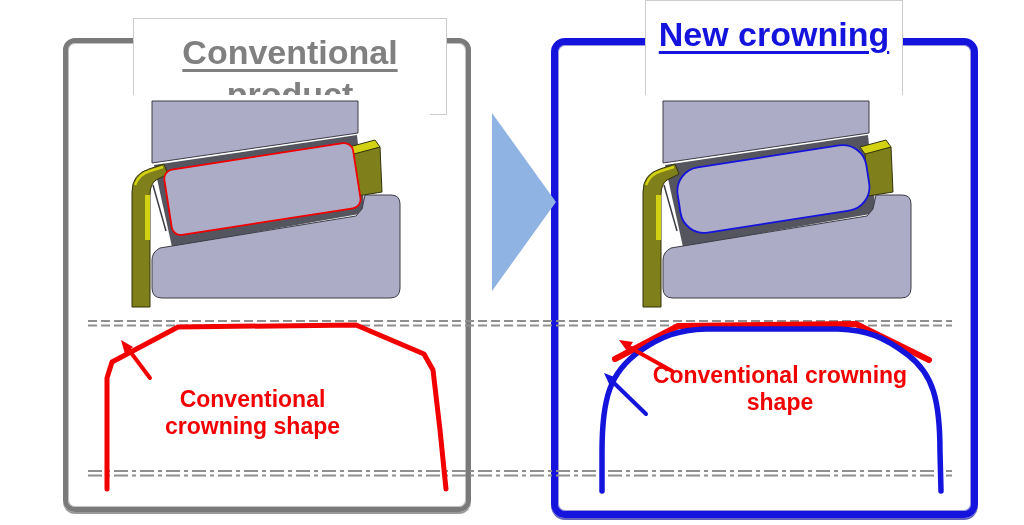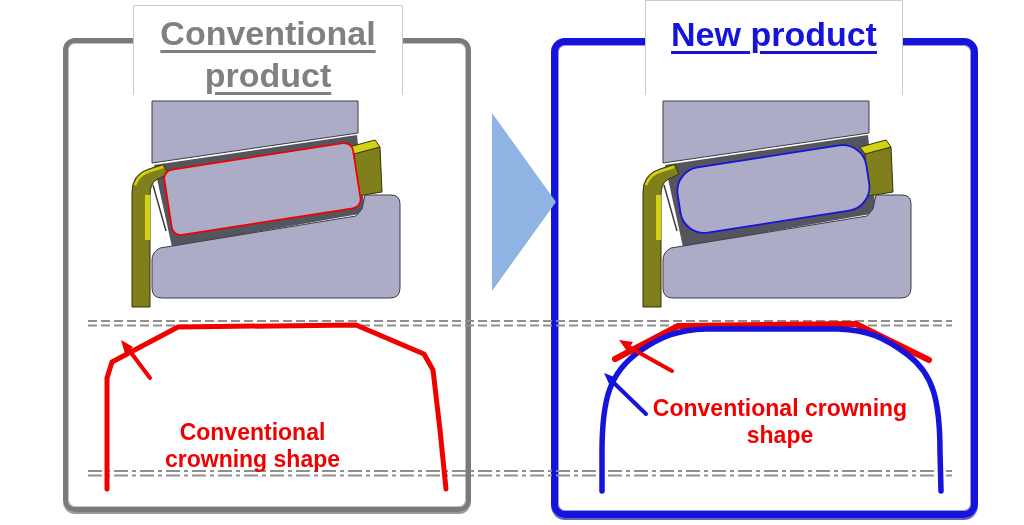--- a/index.html
+++ b/index.html
@@ -15,37 +15,37 @@
   }
   .blue-box{
     left:551px;top:38px;width:413px;height:466px;
     border:7px solid var(--blue);border-radius:14px;
     box-shadow:0 2px 0 rgba(0,0,140,.6), inset 0 0 0 1px rgba(0,0,160,.4);
   }
   .title-box{
     position:absolute;background:#fff;border:1px solid #cccccc;
     text-align:center;z-index:2;box-sizing:border-box;
   }
-  .title-box.left{left:133px;top:5px;width:270px;height:97px;padding-top:6px;}
+  .title-box.left{left:133px;top:18px;width:314px;height:97px;padding-top:12px;}
   .title-box.right{left:645px;top:0;width:258px;height:100px;padding-top:12px;}
   .title-text{
     font-size:34px;font-weight:bold;line-height:42px;
     text-decoration:underline;text-decoration-thickness:3px;text-underline-offset:5px;
   }
   .title-text.gray{color:var(--gray_title);}
   .title-text.blue{color:var(--blue);}
   .bearing{position:absolute;z-index:2;}
   .bearing.left{left:130px;top:95px;}
   .bearing.right{left:641px;top:95px;}
   .overlay{position:absolute;left:0;top:0;z-index:3;pointer-events:none;}
   .label{
     position:absolute;z-index:4;text-align:center;font-weight:bold;
     font-size:23px;line-height:27px;letter-spacing:0;
   }
-  .label.red{color:var(--red);margin-top:33px;}
+  .label.red{color:var(--red);}
   .label.blue{color:var(--blue);}
   .label.l-left{left:130px;top:386px;width:245px;}
   .label.l-right-red{left:640px;top:362px;width:280px;}
   .label.l-right-blue{left:640px;top:416px;width:280px;}
   
   .fill-lav{fill:var(--lavender);stroke:var(--lavender_edge);stroke-width:1;}
   .fill-gap{fill:var(--gap_dark);stroke:none;}
   .fill-ybright{fill:var(--yellow_bright);stroke:#33330d;stroke-width:1;}
   .fill-ydark{fill:var(--yellow_dark);stroke:#33330d;stroke-width:1;}
   .roller-red{fill:var(--lavender);stroke:var(--red);stroke-width:1.8;}
@@ -62,21 +62,21 @@
 
 <div class="canvas">
 
   <div class="panel-border gray-box"></div>
   <div class="panel-border blue-box"></div>
 
   <div class="title-box left">
     <span class="title-text gray">Conventional product</span>
   </div>
   <div class="title-box right">
-    <span class="title-text blue">New product</span>
+    <span class="title-text blue">New crowning</span>
   </div>
 
   <svg class="bearing left" width="300" height="215" viewBox="0 0 300 215">
     <rect x="0" y="0" width="300" height="215" fill="#ffffff"></rect>
     <path class="fill-lav" d="M 22,6 L 228,6 L 228,38 L 22,68 Z"></path>
     <path class="fill-gap" d="M 24,70 L 227,40 L 235,118 L 42,152 Z"></path>
     <path class="fill-lav" d="M 30,153 L 226,121 L 232,114 L 235,100 L 261,100 Q 270,100 270,109 L 270,193 Q 270,203 260,203 L 32,203 Q 22,203 22,193 L 22,165 Q 22,157 30,153 Z"></path>
     <path class="fill-ydark" d="M 2,212 L 2,97 Q 2,79 19,74 L 34,69 L 38,79 L 26,85 Q 20,89 20,100 L 20,212 Z"></path>
     <rect x="15" y="100" width="5" height="45" fill="var(--yellow_bright)"></rect>
     <path d="M 5,90 Q 9,79 20,76 L 33,72" stroke="var(--yellow_bright)" stroke-width="2.5" fill="none"></path>

